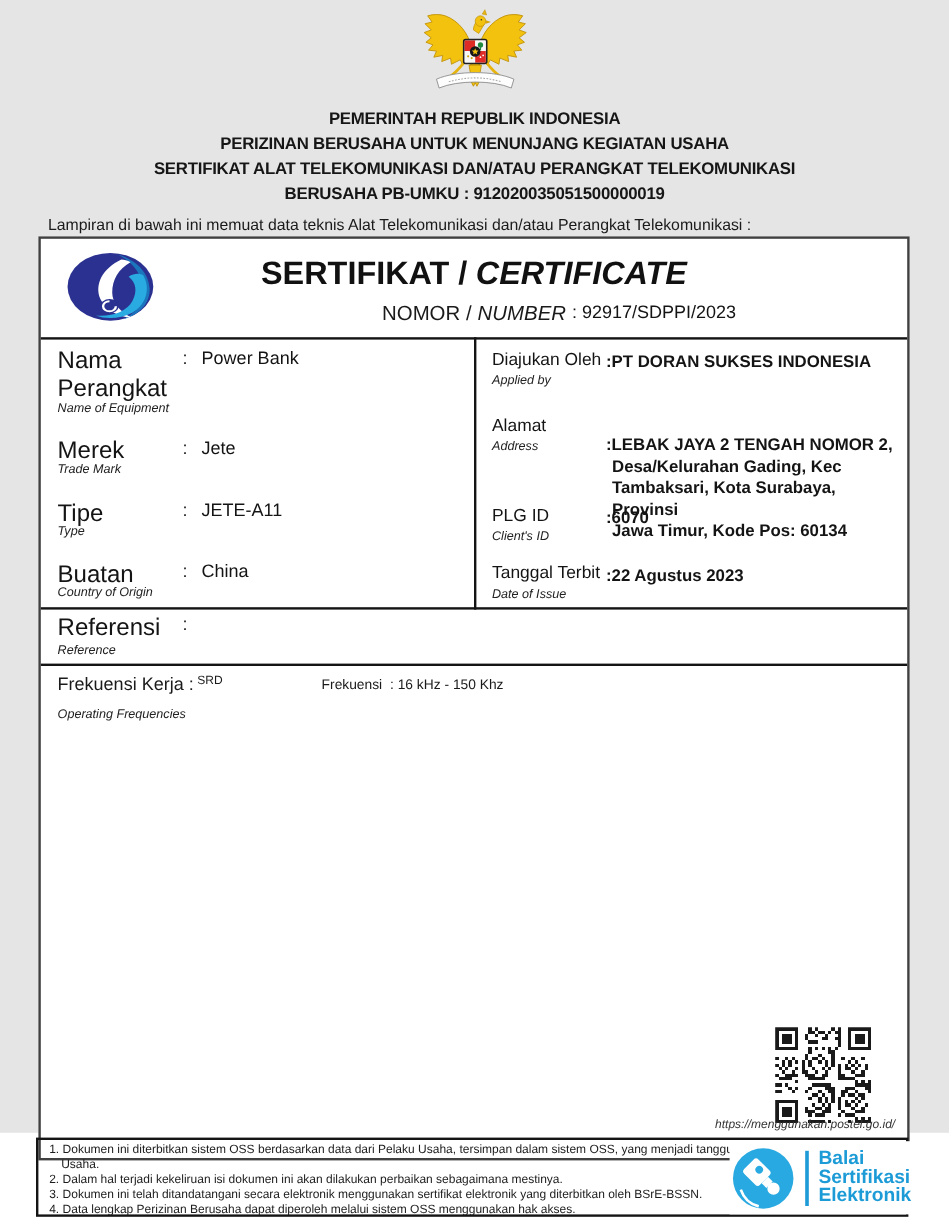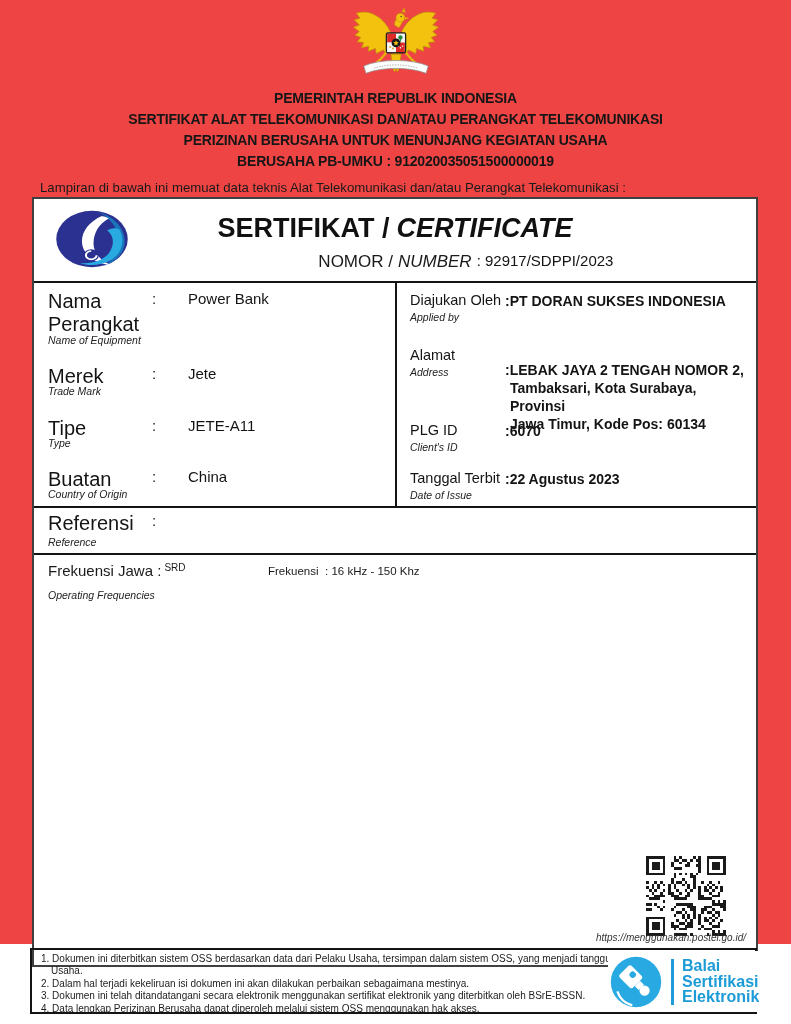--- a/index.html
+++ b/index.html
@@ -1,18 +1,18 @@
 <!DOCTYPE html>
 <html><head>
 <meta charset="utf-8">
 <style>
   * { margin:0; padding:0; box-sizing:border-box; }
   html,body { width:791px; height:1024px; background:#fff; overflow:hidden;
     font-family:"Liberation Sans","DejaVu Sans",sans-serif; color:#1a1a1a; }
-  .page { position:relative; width:791px; height:944px; background:#ef4444; }
+  .page { position:relative; width:791px; height:944px; background:#e5e5e5; }
 
   
   .garuda { position:absolute; left:352px; top:5px; width:88px; height:78px; }
 
   
   .gov-header { position:absolute; top:88px; left:0; width:791px; text-align:center;
     font-weight:bold; font-size:14px; line-height:21px; letter-spacing:-0.2px; color:#161616; }
 
   .intro { position:absolute; left:40px; top:180px; font-size:13.2px; color:#1a1a1a; }
 
@@ -27,21 +27,21 @@
     font-size:27px; font-weight:bold; color:#111; }
   .cert-title .it { font-style:italic; margin-left:7px; }
   .cert-number { position:absolute; top:53px; left:0; width:100%; text-align:center;
     font-size:17px; color:#1a1a1a; }
   .cert-number .it { font-style:italic; margin-left:5px; }
   .cert-number .val { margin-left:5px; }
 
   .lbl { position:absolute; font-size:20px; color:#141414; }
   .sublbl { position:absolute; font-size:10.5px; font-style:italic; color:#222; }
   .colon { position:absolute; font-size:15px; }
-  .val { position:absolute; font-size:15px; color:#141414;margin-left:20px; }
+  .val { position:absolute; font-size:15px; color:#141414; }
   .rlbl { position:absolute; font-size:14.5px; width:110px; color:#141414; }
   .rval { position:absolute; font-size:14px; line-height:18px; color:#141414;
     padding-left:5px; text-indent:-5px;font-weight:bold; }
   .rval div { text-indent:0; }
   .rval .first { text-indent:-5px;margin-top:14px; }
 
   .freq-label { position:absolute; font-size:15px; }
   .freq-sup { font-size:10px; vertical-align:5px; margin-left:3px; }
   .freq-mid { position:absolute; font-size:11.5px; }
 
@@ -95,22 +95,22 @@
         <circle cx="60" cy="50.5" r="6" fill="#17171a"></circle>
         <polygon points="60,46.8 61.1,49.3 63.8,49.5 61.8,51.3 62.4,54 60,52.6 57.6,54 58.2,51.3 56.2,49.5 58.9,49.3" fill="#f2c20f"></polygon>
       </g>
       <path d="M16,82 C38,72 82,72 104,82 L101,92 C80,83 40,83 19,92 Z" fill="#fdfdfd" stroke="#8a8a8a" stroke-width="1"></path>
       <path d="M30,85 C50,79 70,79 90,85" fill="none" stroke="#aaa" stroke-width="1.2" stroke-dasharray="2,1.6"></path>
     </g>
   </svg>
 
   <div class="gov-header">
     <div>PEMERINTAH REPUBLIK INDONESIA</div>
+    <div>PERIZINAN BERUSAHA UNTUK MENUNJANG KEGIATAN USAHA</div>
     <div>SERTIFIKAT ALAT TELEKOMUNIKASI DAN/ATAU PERANGKAT TELEKOMUNIKASI</div>
-    <div>PERIZINAN BERUSAHA UNTUK MENUNJANG KEGIATAN USAHA</div>
     <div>BERUSAHA PB-UMKU : 912020035051500000019</div>
   </div>
 
   <div class="intro">Lampiran di bawah ini memuat data teknis Alat Telekomunikasi dan/atau Perangkat Telekomunikasi :</div>
 
   <div class="cert-box">
 
     <svg class="kominfo-logo" viewBox="0 0 100 100" preserveAspectRatio="none">
       <circle cx="50" cy="50" r="47" fill="#2b3190"></circle>
       <path d="M58,5 C78,12 92,30 93,52 C94,72 82,89 64,95 C82,84 90,66 86,48 C82,28 72,13 58,5 Z" fill="#1b75bc"></path>
@@ -153,38 +153,39 @@
     <div class="val" style="left:134px; top:269px">China</div>
 
     <div class="rlbl" style="left:376px; top:93px">Diajukan Oleh</div>
     <div class="sublbl" style="left:376px; top:112px">Applied by</div>
     <div class="rval" style="left:471px; top:93px">:PT DORAN SUKSES INDONESIA</div>
 
     <div class="rlbl" style="left:376px; top:148px">Alamat</div>
     <div class="sublbl" style="left:376px; top:167px">Address</div>
     <div class="rval" style="left:471px; top:148px; width:250px">
       <div class="first">:LEBAK JAYA 2 TENGAH NOMOR 2,</div>
+      <div>Desa/Kelurahan Gading, Kec</div>
       <div>Tambaksari, Kota Surabaya, Provinsi</div>
       <div>Jawa Timur, Kode Pos: 60134</div>
     </div>
 
     <div class="rlbl" style="left:376px; top:223px">PLG ID</div>
     <div class="sublbl" style="left:376px; top:242px">Client's ID</div>
     <div class="rval" style="left:471px; top:223px">:6070</div>
 
     <div class="rlbl" style="left:376px; top:271px">Tanggal Terbit</div>
     <div class="sublbl" style="left:376px; top:290px">Date of Issue</div>
     <div class="rval" style="left:471px; top:271px">:22 Agustus 2023</div>
 
     <div class="lbl" style="left:14px; top:313px">Referensi</div>
     <div class="sublbl" style="left:14px; top:337px">Reference</div>
     <div class="colon" style="left:118px; top:313px">:</div>
 
     <div class="freq-label" style="left:14px; top:363px; position:absolute">
-      <span>Frekuensi Jawa :</span><span class="freq-sup">SRD</span>
+      <span>Frekuensi Kerja :</span><span class="freq-sup">SRD</span>
     </div>
     <div class="freq-mid" style="left:234px; top:366px">Frekuensi</div>
     <div class="freq-mid" style="left:291px; top:366px">: 16 kHz - 150 Khz</div>
     <div class="sublbl" style="left:14px; top:390px">Operating Frequencies</div>
 
     <div class="qr-wrap">
       <svg viewBox="0 0 29 29" width="80" height="80" shape-rendering="crispEdges">
         <rect x="0" y="0" width="29" height="29" fill="#fff"></rect>
         <g fill="#1a1a1a" id="qr-modules">
             <rect x="10" y="0" width="1" height="1"></rect>

